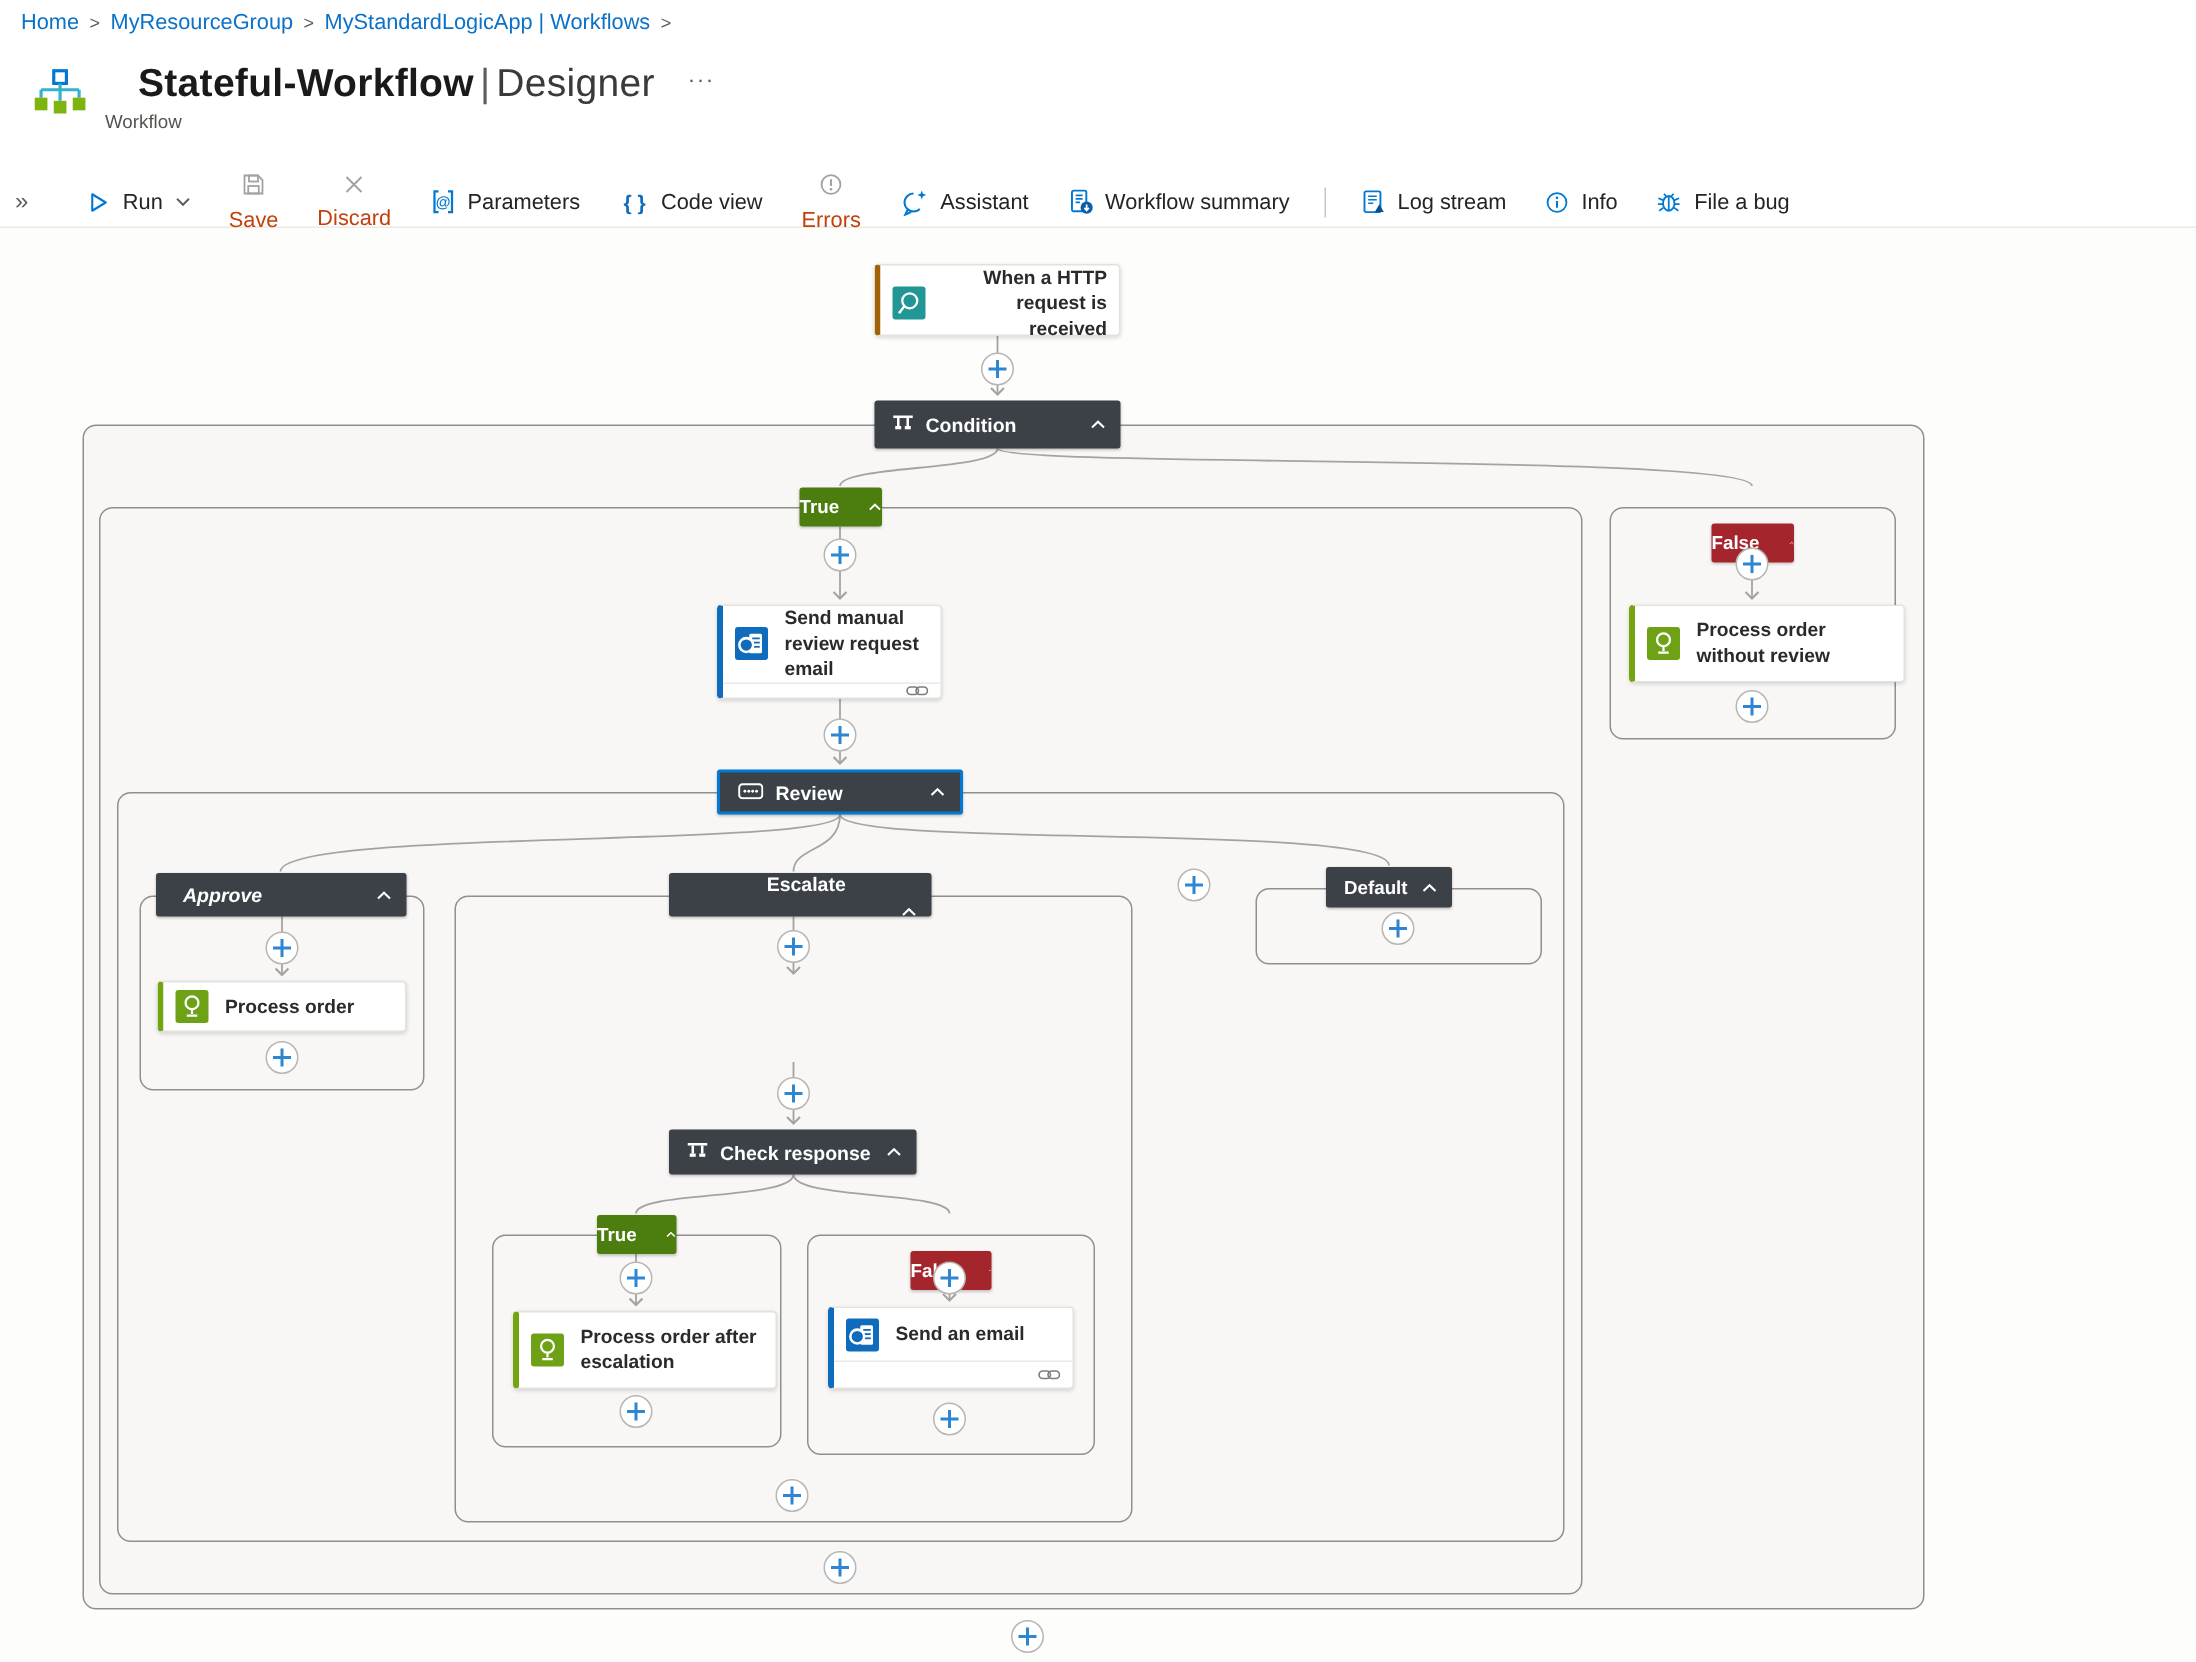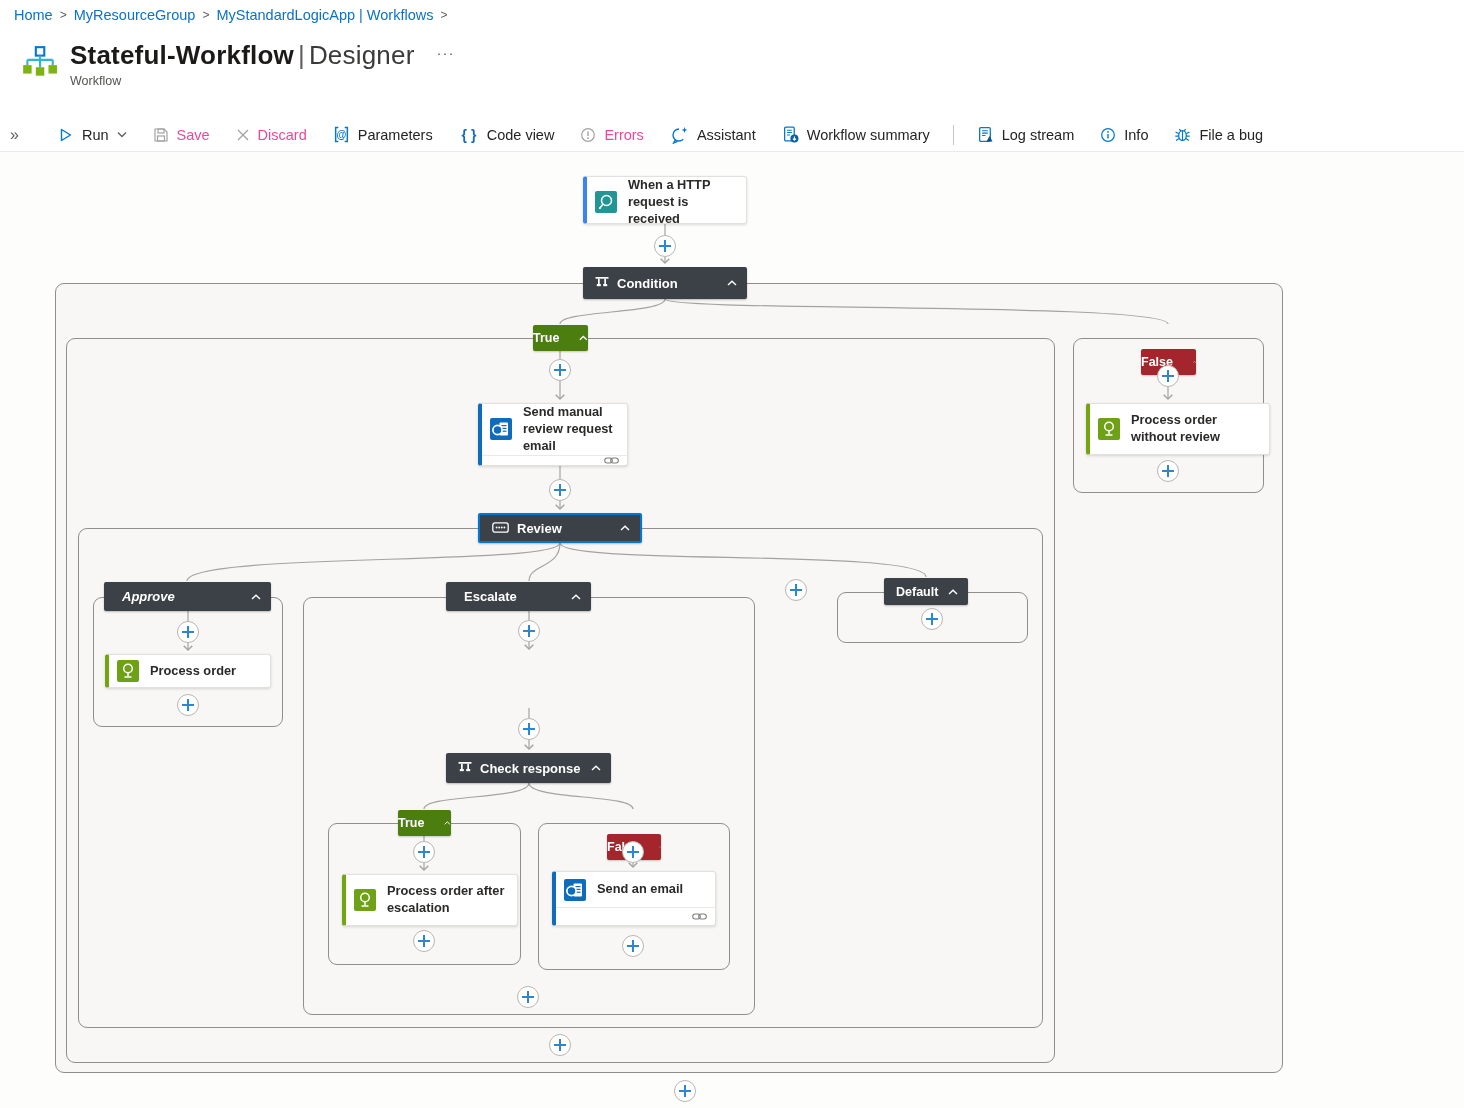--- a/index.html
+++ b/index.html
@@ -6,32 +6,32 @@
   html,body { width:1464px; height:1108px; overflow:hidden; background:#fff;
     font-family:"Liberation Sans", sans-serif; color:#1f1e1d; }
 
   
   .bc { position:absolute; top:7px; left:14px; font-size:14.5px; display:flex; align-items:center; gap:7px; }
   .bc a { color:#0b72c8; text-decoration:none; cursor:pointer; }
   .bc .sep { color:#605e5c; font-size:12px; }
 
   .title-row { position:absolute; top:40px; left:20px; display:flex; align-items:flex-start; gap:12px; }
   .title-icon { margin-top:4px; }
-  .title-text h1 { font-size:26px; font-weight:bold; color:#1b1a19; letter-spacing:.2px; }
+  .title-text h1 { font-size:26px; font-weight:bold; color:#1b1a19; letter-spacing:.2px;margin-left:22px; }
   .title-text h1 .view { font-weight:400; color:#3b3a39; }
   .title-text h1 .divider { font-weight:400; color:#605e5c; padding:0 4px; }
   .title-more { color:#605e5c; font-size:15px; letter-spacing:1px; margin-left:22px; background:none; border:none; cursor:pointer; vertical-align:6px; }
   .subtitle { font-size:12.5px; color:#55534f; margin-top:3px; }
 
   
   .toolbar { position:absolute; top:118px; left:0; width:1464px; height:34px;
     display:flex; align-items:center; border-bottom:1px solid #eceae8; background:#fff; }
   .toolbar button { background:none; border:none; font:inherit; font-size:14.5px; color:#252423;
     display:flex; align-items:center; gap:8px; padding:0 13px; cursor:pointer; white-space:nowrap; }
-  .toolbar button.disabled { color:#ec4899; cursor:default; }
+  .toolbar button.disabled { color:#c2410c; cursor:default;flex-direction:column; }
   .toolbar .expander { color:#605e5c; font-size:16px; padding:0 12px 0 10px; margin-right:14px; }
   .toolbar .vdiv { width:1px; height:20px; background:#c8c6c4; margin:0 10px; }
   svg text { font-family:"Liberation Sans", sans-serif; }
 
   
   .canvas { position:absolute; top:152px; left:0; width:1464px; height:956px; background:#fdfdfc; }
   .scope { position:absolute; border:1px solid #918f8c; border-radius:9px; background:#f8f7f5; z-index:1; }
   #connectors { position:absolute; inset:0; z-index:2; pointer-events:none; }
 
   .hdr { position:absolute; z-index:3; background:#3b4147; color:#fff; border-radius:2px;
@@ -46,21 +46,21 @@
     box-shadow:0 1px 2px rgba(0,0,0,.2); cursor:pointer; }
   .lbl.green { background:#4c7d0f; }
   .lbl.red { background:#a4262c;margin-top:24px; }
 
   .card { position:absolute; z-index:3; background:#fff; border:1px solid #e3e1de; border-radius:3px;
     box-shadow:0 1px 3px rgba(0,0,0,.14); display:flex; flex-direction:column; cursor:pointer; }
   .card .main { flex:1; display:flex; align-items:center; gap:11px; padding:0 8px 0 8px; }
   .card .ttl { font-size:12.8px; font-weight:bold; color:#2b2a29; line-height:1.32; }
   .card .foot { height:18px; border-top:1px solid #ebe9e7; display:flex; align-items:center;
     justify-content:flex-end; padding-right:8px; }
-  .card.teal { border-left:4px solid #3b82f6; }
+  .card.teal { border-left:4px solid #a16207;text-align:right; }
   .card.blue { border-left:4px solid #0f6cbd; }
   .card.green { border-left:4px solid #73a511; }
   .nicon { width:22px; height:22px; border-radius:2px; flex-shrink:0; display:flex; align-items:center; justify-content:center; }
   .nicon.teal { background:#229595; }
   .nicon.blue { background:#0f6cbd; }
   .nicon.green { background:#6fa117; }
 
   .plus { position:absolute; z-index:3; width:22px; height:22px; border-radius:50%;
     background:#fff; border:1px solid #b8b6b3; cursor:pointer; }
   .plus::before { content:""; position:absolute; left:4px; top:9.2px; width:12px; height:1.6px; background:#2e86d2; }
@@ -336,21 +336,21 @@
         <svg width="22" height="22" viewBox="0 0 22 22">
             <circle cx="11" cy="8.5" r="4.3" fill="none" stroke="#fff" stroke-width="1.5"></circle>
             <path d="M11 12.8 V16 M7.5 17 H14.5" stroke="#fff" stroke-width="1.5" fill="none"></path>
           </svg>
       </span>
       <span class="ttl">Process order</span>
     </div>
   </div>
   <div class="plus" style="left:177px;top:542px;"></div>
 
-  <div class="hdr case-hdr" style="left:446px;top:430px;width:145px;height:29px;">
+  <div class="hdr case-hdr" style="left:446px;top:430px;width:175px;height:29px;flex-direction:column;">
     <span>Escalate</span>
     <span class="chev">
       <svg width="10" height="6" viewBox="0 0 10 6">
           <path d="M1 5 L5 1.2 L9 5" stroke="#fff" stroke-width="1.4" fill="none"></path>
         </svg>
     </span>
   </div>
   <div class="plus" style="left:518px;top:468px;"></div>
   <div class="plus" style="left:518px;top:566px;"></div>
 

